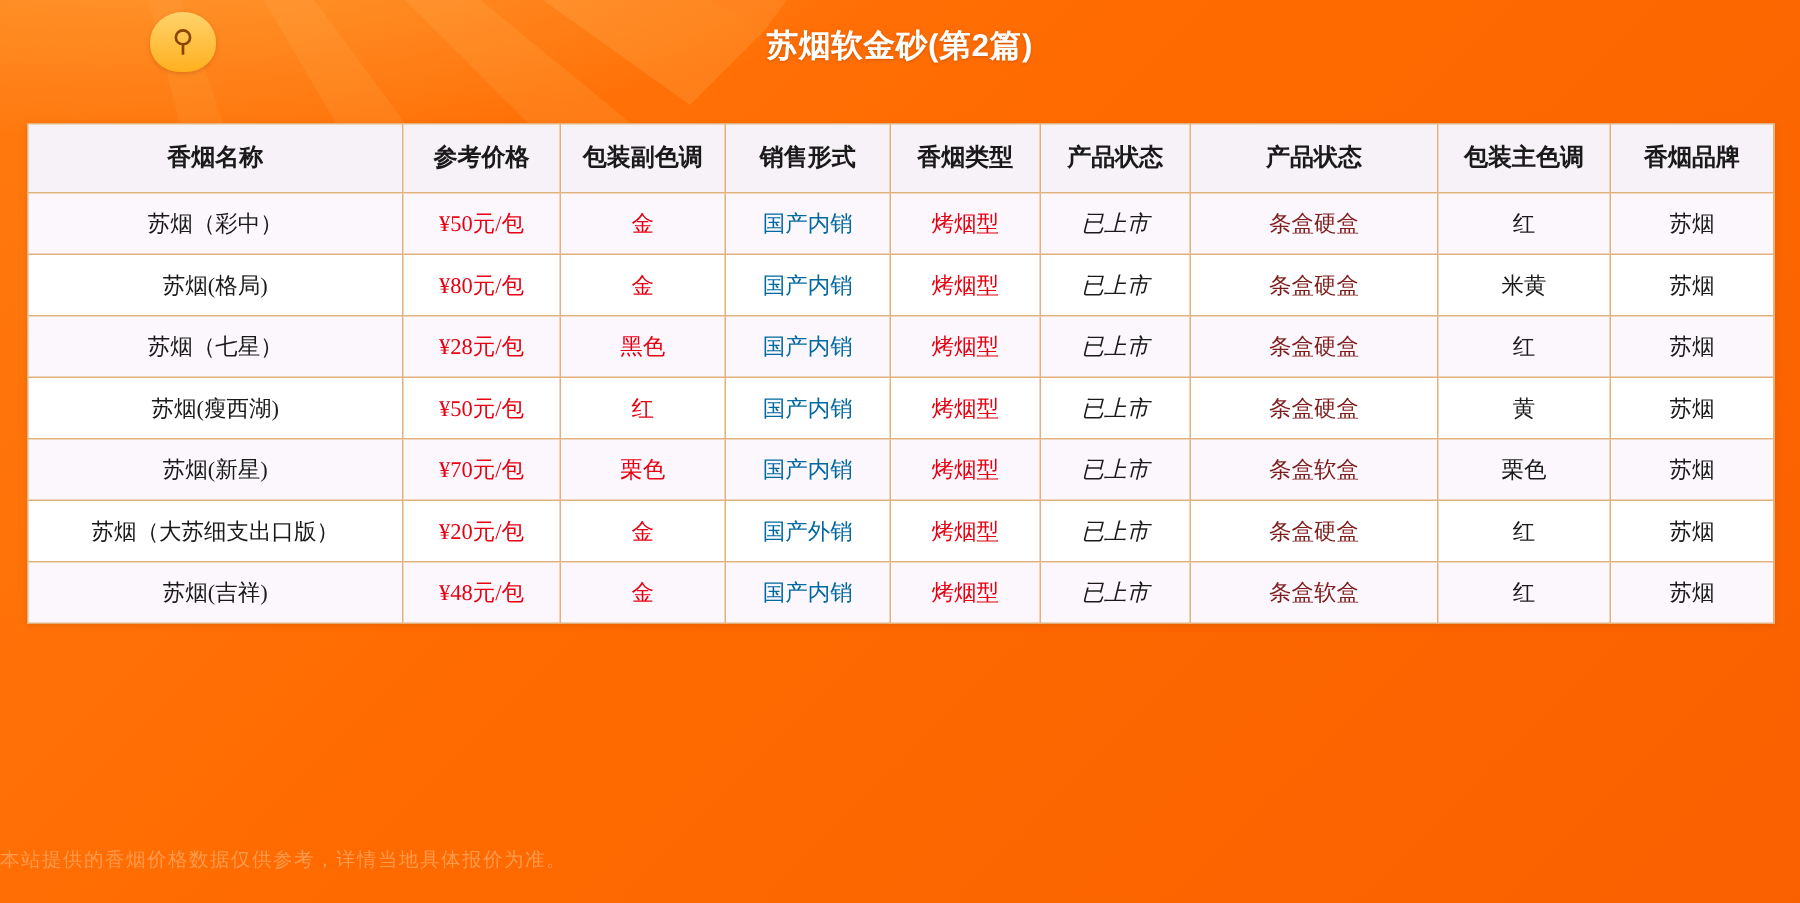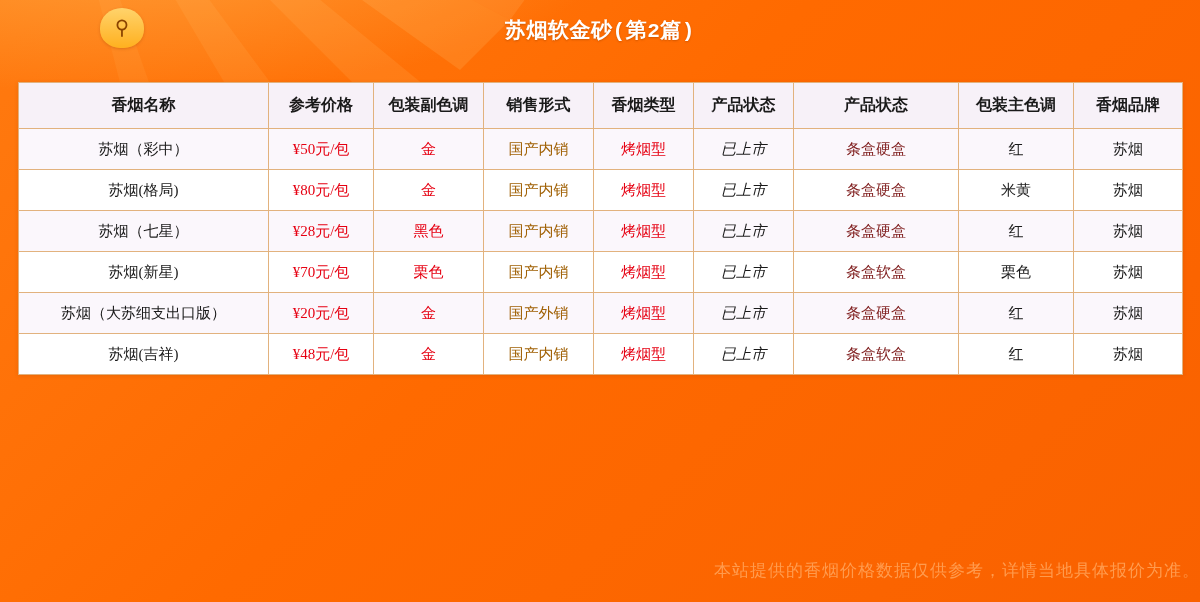--- a/index.html
+++ b/index.html
@@ -58,21 +58,21 @@
     color: #8a4300;
     line-height: 1;
     transform: translateY(-1px);
   }
   .title {
     color: #ffffff;
     font-size: 21px;
     font-weight: bold;
     letter-spacing: 0.5px;
     text-shadow: 0 1px 2px rgba(150,60,0,0.45);
-    font-family: Liberation Mono, monospace;
+    font-family: Liberation Sans, sans-serif;
   }
   .table-wrap {
     position: absolute;
     left: 18px;
     top: 82px;
     width: 1164px;
   }
   table.grid {
     width: 1164px;
     border-collapse: collapse;
@@ -98,35 +98,35 @@
   }
   table.grid tbody tr:nth-child(even) td {
     background: #ffffff;
   }
   table.grid tbody tr:nth-child(odd) td {
     background: #fbf7fc;
   }
   .c-name   { color: #1a1a1a; }
   .c-price  { color: #e60012; }
   .c-sub    { color: #e60012; }
-  .c-sale   { color: #a16207; margin-top: 40px; }
+  .c-sale   { color: #0369a1; margin-top: 40px; }
   .c-type   { color: #e60012; }
   .c-status { color: #1a1a1a; font-style: italic; }
   .c-pack   { color: #7f1d1d; }
   .c-main   { color: #1a1a1a; }
   .c-brand  { color: #1a1a1a; }
 
   .footnote {
     position: absolute;
     left: 0;
     right: 0;
     bottom: 20px;
-    text-align: right;
+    text-align: left;
     color: #ff9b4d;
-    font-size: 17px;
+    font-size: 13px;
     letter-spacing: 1px;
   }
 </style>
 </head>
 <body>
 
 <div class="page">
 
   <svg class="rays" viewBox="0 0 760 520" preserveAspectRatio="none">
     <g transform="translate(160,30)">
@@ -200,20 +200,31 @@
           <td class="c-price">¥28元/包</td>
           <td class="c-sub">黑色</td>
           <td class="c-sale">国产内销</td>
           <td class="c-type">烤烟型</td>
           <td class="c-status">已上市</td>
           <td class="c-pack">条盒硬盒</td>
           <td class="c-main">红</td>
           <td class="c-brand">苏烟</td>
         </tr>
         <tr>
+          <td class="c-name">苏烟(瘦西湖)</td>
+          <td class="c-price">¥50元/包</td>
+          <td class="c-sub">红</td>
+          <td class="c-sale">国产内销</td>
+          <td class="c-type">烤烟型</td>
+          <td class="c-status">已上市</td>
+          <td class="c-pack">条盒硬盒</td>
+          <td class="c-main">黄</td>
+          <td class="c-brand">苏烟</td>
+        </tr>
+        <tr>
           <td class="c-name">苏烟(新星)</td>
           <td class="c-price">¥70元/包</td>
           <td class="c-sub">栗色</td>
           <td class="c-sale">国产内销</td>
           <td class="c-type">烤烟型</td>
           <td class="c-status">已上市</td>
           <td class="c-pack">条盒软盒</td>
           <td class="c-main">栗色</td>
           <td class="c-brand">苏烟</td>
         </tr>

